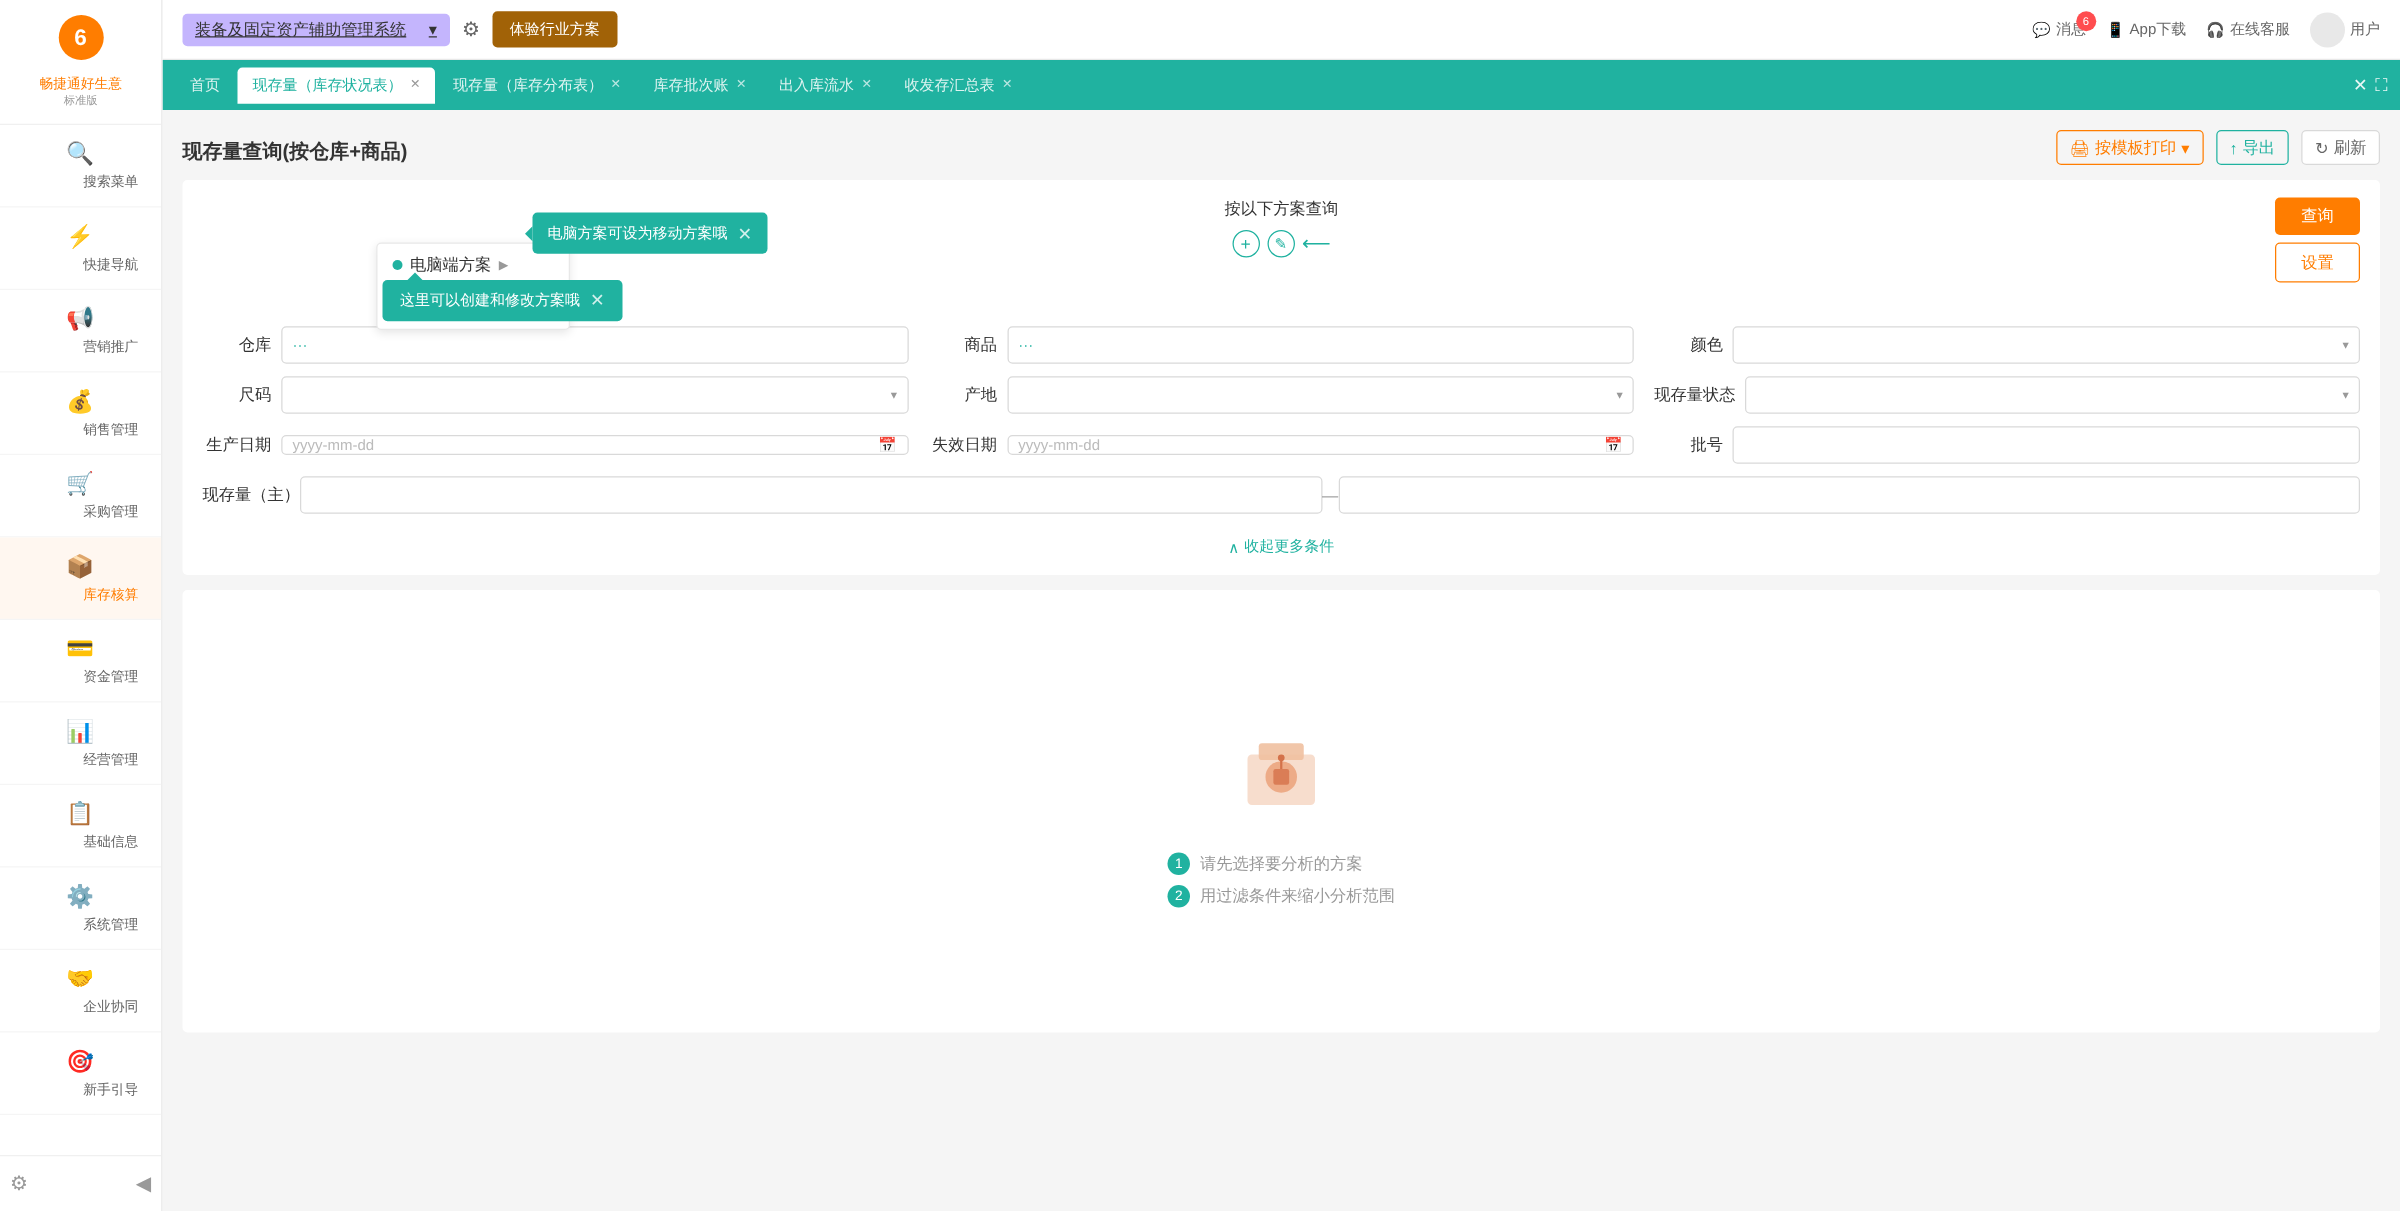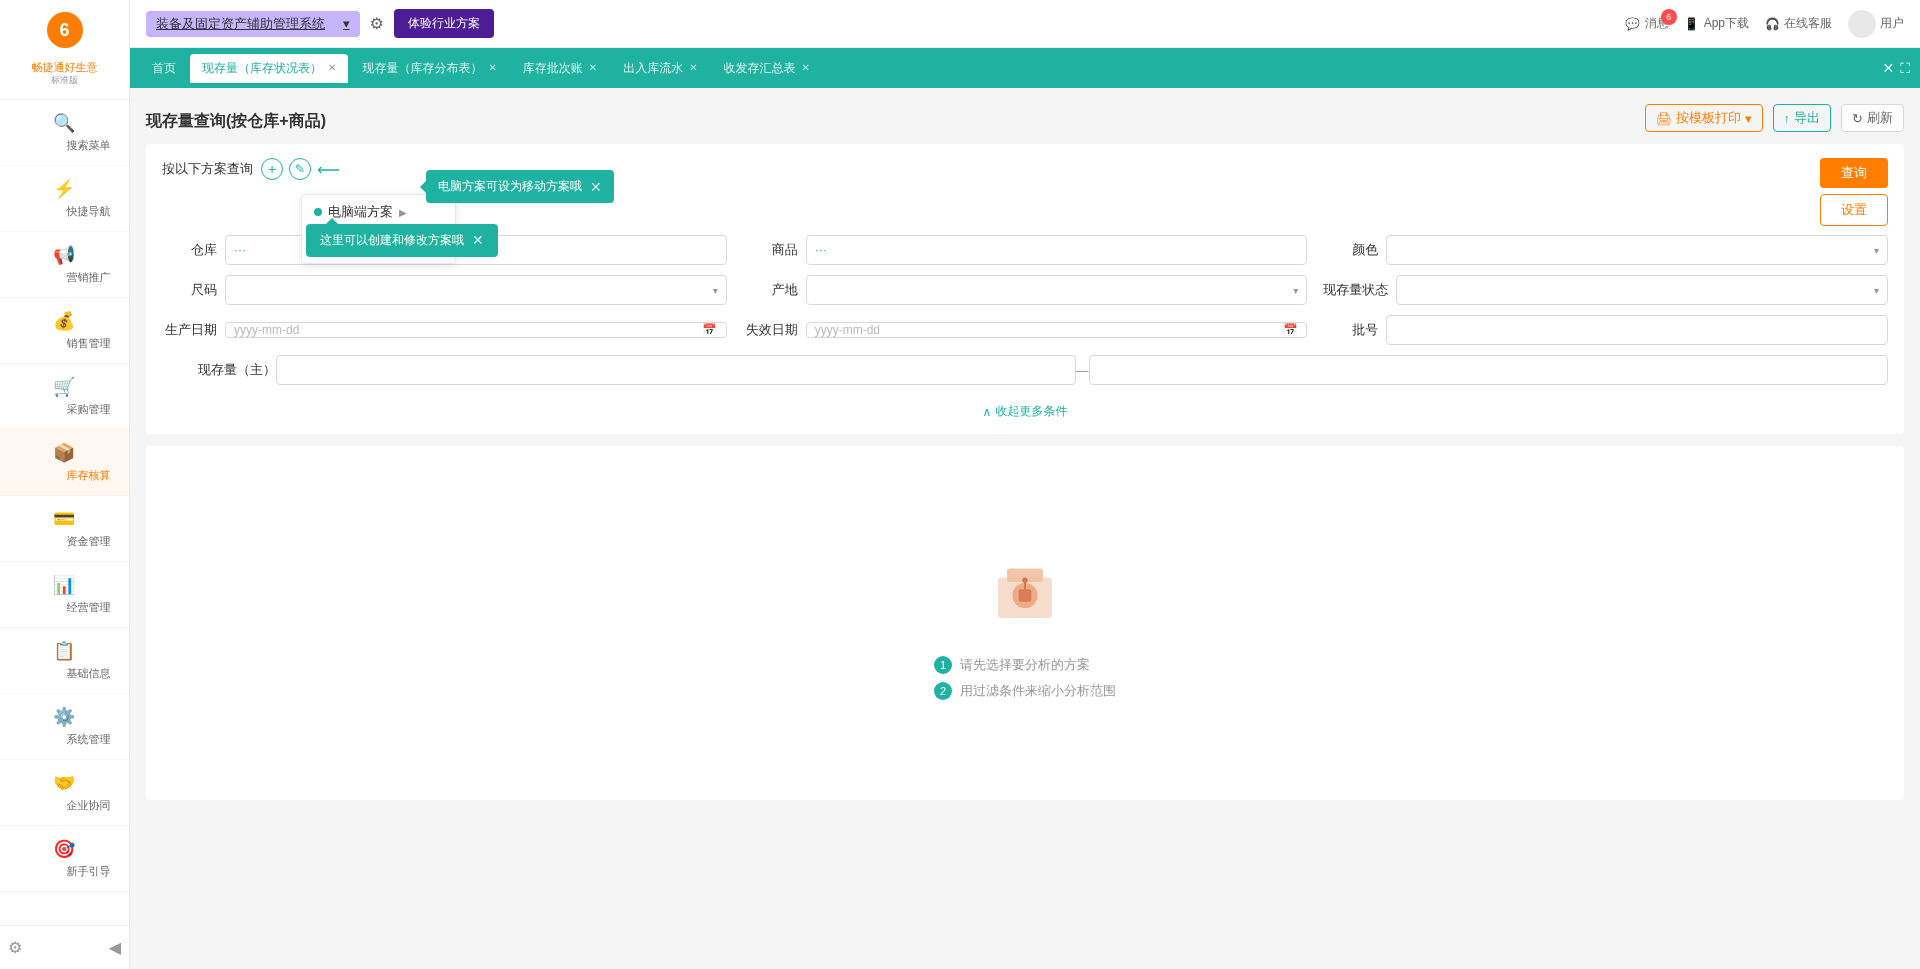--- a/index.html
+++ b/index.html
@@ -25,21 +25,21 @@
     .sidebar-bottom-icon { color: #999; cursor: pointer; font-size: 16px; }
 
     
     .main { flex: 1; display: flex; flex-direction: column; overflow: hidden; }
 
     
     .top-header { height: 48px; background: #fff; display: flex; align-items: center; padding: 0 16px; border-bottom: 1px solid #e8e8e8; justify-content: space-between; }
     .header-left { display: flex; align-items: center; gap: 10px; }
     .system-title-dropdown { display: flex; align-items: center; gap: 18px; background: #c4b5fd; padding: 4px 10px; border-radius: 4px; cursor: pointer; text-decoration: underline; }
     .settings-btn { color: #666; cursor: pointer; font-size: 16px; }
-    .experience-btn { background: #4c1d95; color: white; border: none; padding: 6px 14px; border-radius: 4px; cursor: pointer; font-size: 12px; }
+    .experience-btn { background: #a16207; color: white; border: none; padding: 6px 14px; border-radius: 4px; cursor: pointer; font-size: 12px; }
     .header-right { display: flex; align-items: center; gap: 16px; }
     .header-action { display: flex; align-items: center; gap: 4px; color: #666; cursor: pointer; font-size: 12px; }
     .msg-badge { position: relative; }
     .badge-dot { background: #ff4d4f; color: white; border-radius: 50%; width: 16px; height: 16px; font-size: 9px; display: flex; align-items: center; justify-content: center; position: absolute; top: -6px; right: -8px; }
     .user-avatar { width: 28px; height: 28px; background: #e8e8e8; border-radius: 50%; display: flex; align-items: center; justify-content: center; font-size: 11px; color: #666; }
 
     
     .tab-bar { height: 40px; background: #20b2a0; display: flex; align-items: center; padding: 0 10px; gap: 2px; overflow: hidden; }
     .tab { display: flex; align-items: center; padding: 6px 12px; border-radius: 4px 4px 0 0; cursor: pointer; font-size: 12px; color: rgba(255,255,255,0.85); gap: 6px; white-space: nowrap; }
     .tab.active { background: #fff; color: #20b2a0; }
@@ -53,21 +53,21 @@
     
     .page-header { display: flex; align-items: flex-end; justify-content: space-between; margin-bottom: 12px; }
     .page-title { font-size: 16px; font-weight: bold; color: #333; }
     .page-actions { display: flex; align-items: center; gap: 10px; }
     .btn-template-print { display: flex; align-items: center; gap: 4px; color: #ff7d00; cursor: pointer; font-size: 13px; border: 1px solid #ff7d00; padding: 4px 10px; border-radius: 4px; }
     .btn-export { display: flex; align-items: center; gap: 4px; color: #20b2a0; cursor: pointer; font-size: 13px; border: 1px solid #20b2a0; padding: 4px 10px; border-radius: 4px; }
     .btn-refresh { display: flex; align-items: center; gap: 4px; color: #666; cursor: pointer; font-size: 13px; border: 1px solid #d9d9d9; padding: 4px 10px; border-radius: 4px; background: #fff; }
 
     
     .filter-area { background: #fff; border-radius: 4px; padding: 14px 16px; margin-bottom: 12px; position: relative; }
-    .filter-header { display: flex; align-items: center; margin-bottom: 12px; gap: 8px; }
+    .filter-header { display: flex; align-items: center; margin-bottom: 12px; gap: 8px; flex-direction: column; }
     .filter-actions { display: flex; align-items: center; gap: 6px; }
     .filter-action-btn { width: 22px; height: 22px; border-radius: 50%; display: flex; align-items: center; justify-content: center; cursor: pointer; border: 1px solid #20b2a0; color: #20b2a0; font-size: 14px; }
     .filter-arrow { color: #20b2a0; cursor: pointer; font-size: 16px; }
 
     
     .scheme-tooltip { position: absolute; top: 28px; left: 310px; background: #20b2a0; color: white; padding: 8px 12px; border-radius: 4px; font-size: 12px; display: flex; align-items: center; gap: 8px; z-index: 100; white-space: nowrap; }
     .scheme-tooltip::before { content: ''; position: absolute; left: -6px; top: 50%; transform: translateY(-50%); border: 6px solid transparent; border-right-color: #20b2a0; border-left: 0; }
     .scheme-close { cursor: pointer; font-size: 14px; color: rgba(255,255,255,0.8); }
 
     
@@ -345,21 +345,21 @@
               <span>yyyy-mm-dd</span>
               <span style="color:#20b2a0;">📅</span>
             </div>
           </div>
           <div class="filter-item">
             <span class="filter-label">批号</span>
             <div class="filter-input" style="flex:1;"></div>
           </div>
         </div>
 
-        <div style="display:flex; align-items:center; gap:0; margin-bottom:10px;margin-left:36px;">
+        <div style="display:flex; align-items:center; gap:0; margin-bottom:10px;">
           <span class="filter-label" style="min-width:70px;text-align:right;">现存量（主）</span>
           <input type="text" class="filter-range-input" style="width: 120px; height: 30px; border: 1px solid rgb(217, 217, 217); border-radius: 4px; padding: 0px 8px;">
           <span class="filter-range-sep">—</span>
           <input type="text" class="filter-range-input" style="width: 120px; height: 30px; border: 1px solid rgb(217, 217, 217); border-radius: 4px; padding: 0px 8px;">
         </div>
 
         <div style="display:flex; align-items:center; justify-content:center; flex-direction:column; gap:8px;">
           <div class="collapse-btn">
             <span>∧</span>
             <span>收起更多条件</span>

